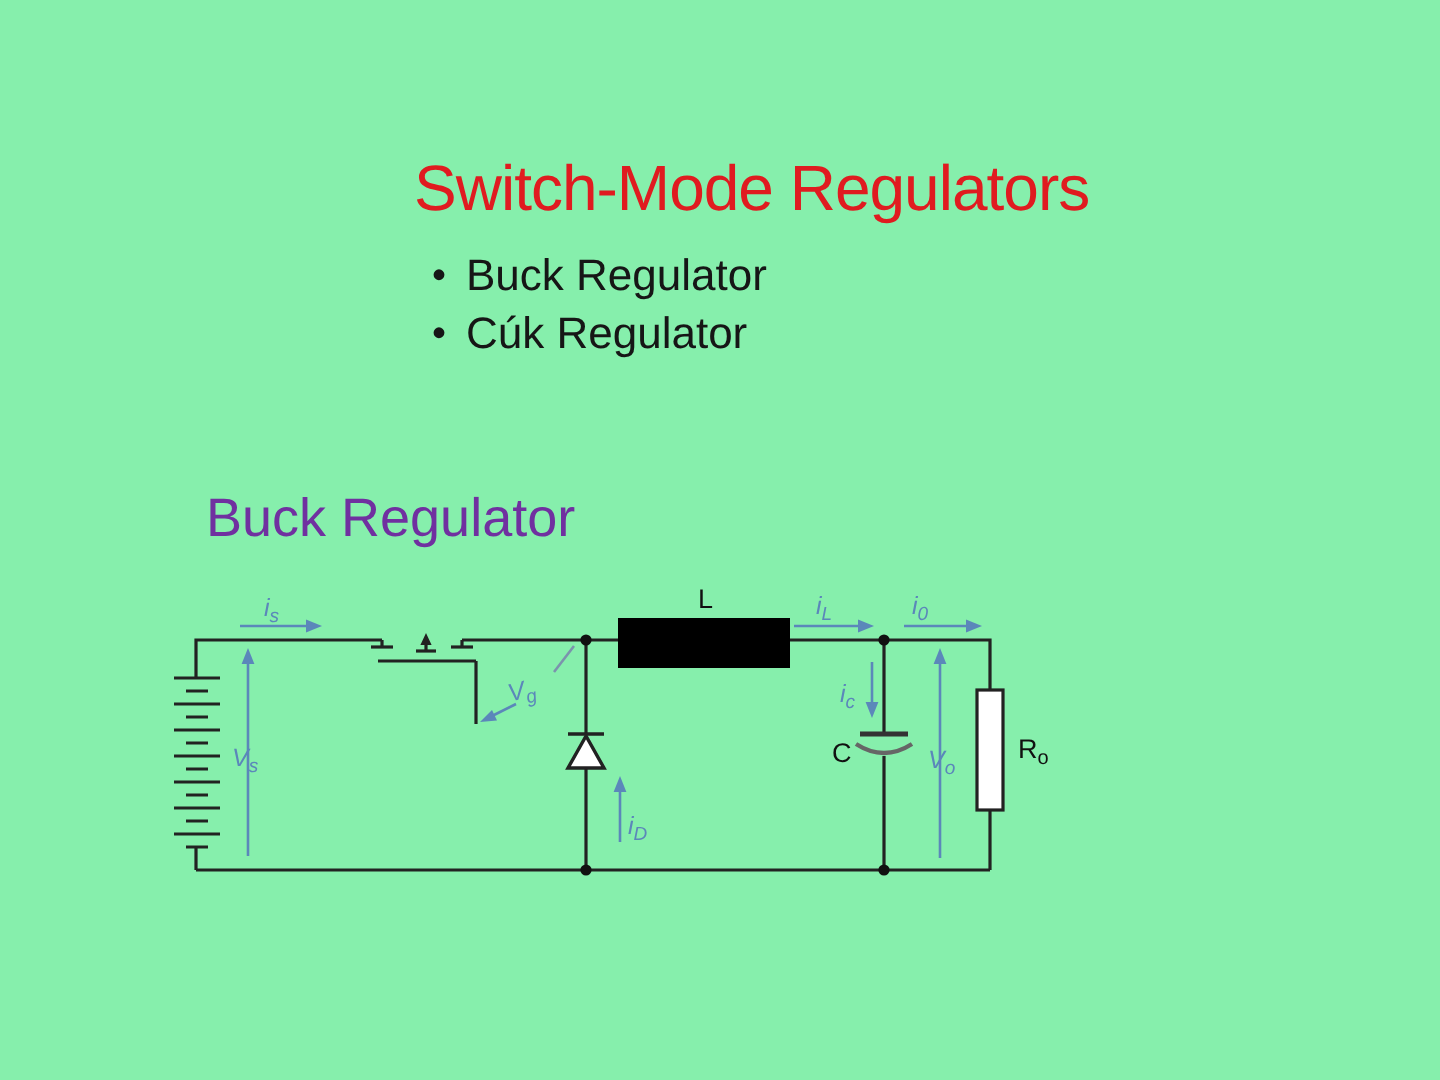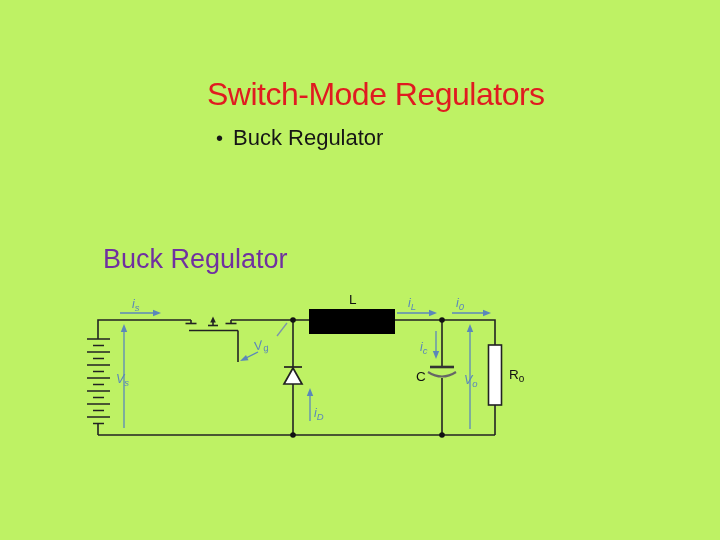--- a/index.html
+++ b/index.html
@@ -1,17 +1,17 @@
 <!DOCTYPE html>
 <html><head>
 <meta charset="utf-8">
 <style>
   html,body{margin:0;padding:0;background:#ffffff;}
   #slide{
-    position:relative;width:720px;height:540px;background:#bef264;overflow:hidden;
+    position:relative;width:720px;height:540px;background:#86efac;overflow:hidden;
     font-family:"Liberation Sans",sans-serif;
   }
   #title{
     position:absolute;left:207px;top:76px;
     font-size:32px;font-weight:400;letter-spacing:-0.5px;white-space:nowrap;
   }
   #bullets{
     position:absolute;left:233px;top:124px;margin:0;padding:0;list-style:none;
   }
   #bullets li{
@@ -32,20 +32,21 @@
 </style>
 </head>
 <body>
 
 <div id="slide">
 
   <div id="title" style="color:#e01b20;">Switch-Mode Regulators</div>
 
   <ul id="bullets">
     <li>Buck Regulator</li>
+    <li>Cúk Regulator</li>
   </ul>
 
   <div id="section-heading" style="color:#7030a0;">Buck Regulator</div>
 
   <svg width="720" height="540" viewBox="0 0 720 540">
 
     <g stroke="#222" stroke-width="1.6" fill="none">
       <polyline points="98,339 98,320 191,320"></polyline>
       <line x1="231" y1="320" x2="309" y2="320"></line>
       <polyline points="395,320 495,320 495,345"></polyline>

